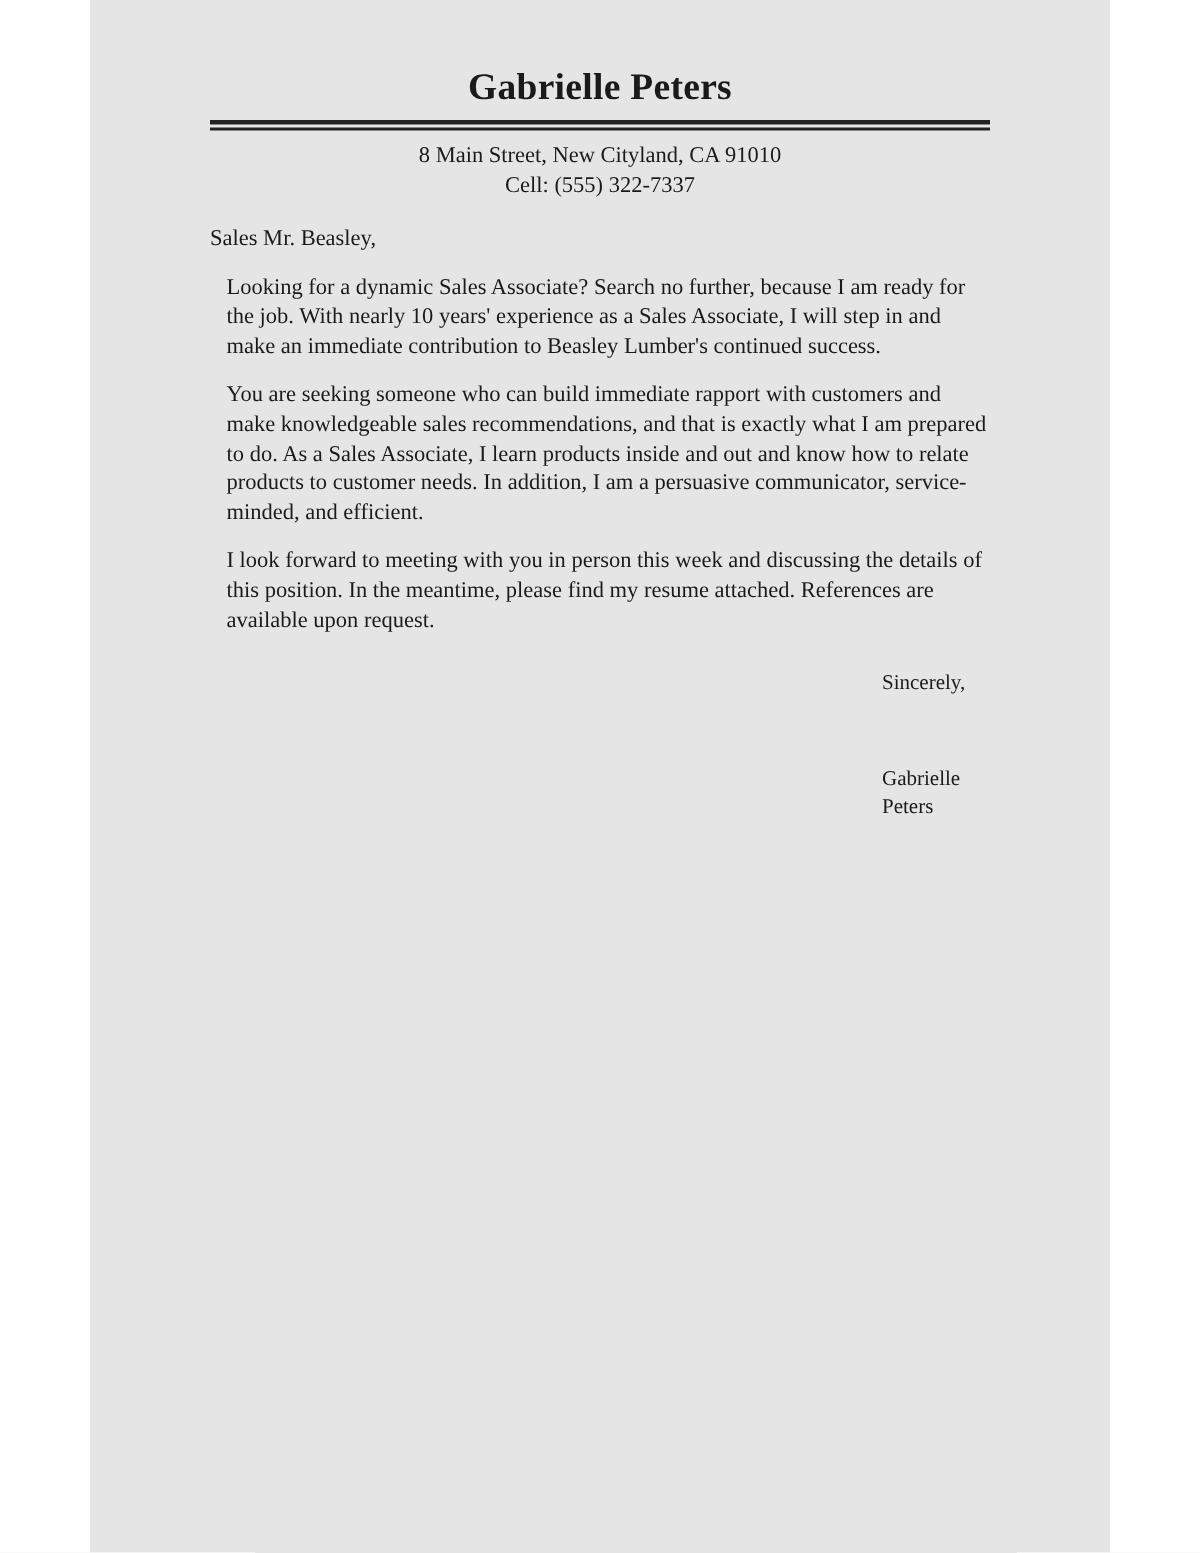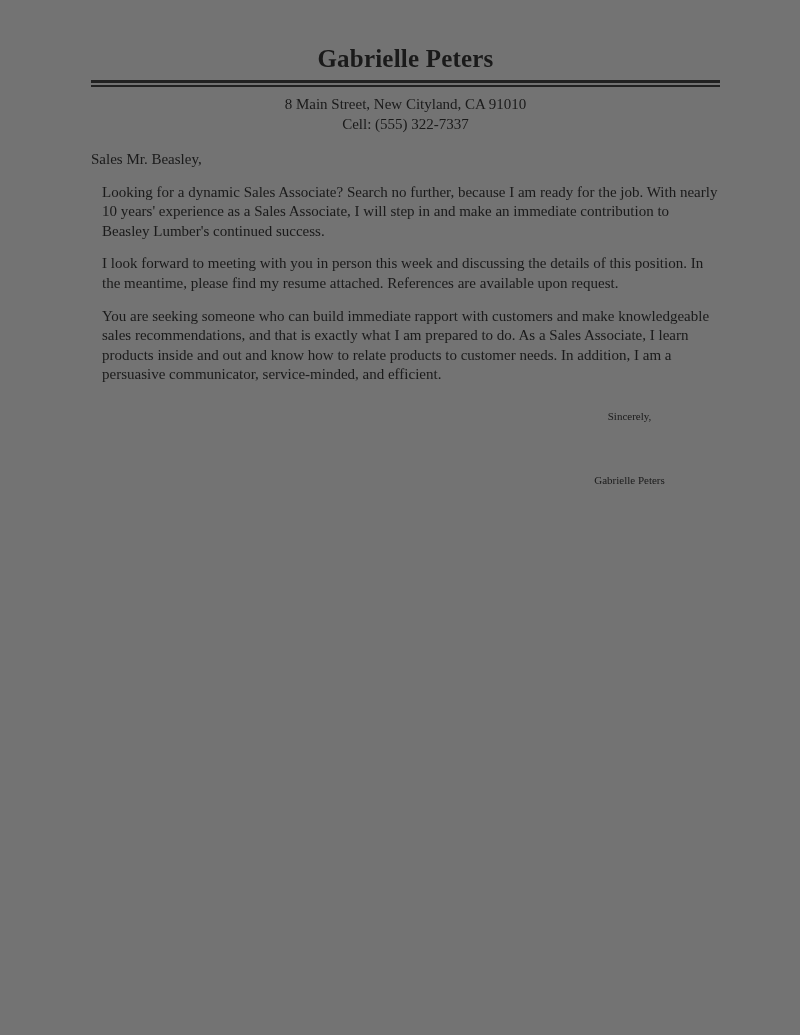--- a/index.html
+++ b/index.html
@@ -1,26 +1,25 @@
 <!DOCTYPE html>
 <html><head>
 <meta charset="utf-8">
 <style>
   * { margin: 0; padding: 0; box-sizing: border-box; }
   html, body { background: #ffffff; }
   .page {
     position: relative;
-    width: 800px;
+    width: 680px;
     height: 1035px;
     margin: 0 auto;
-    background: #737373;
+    background: #e5e5e5;
     font-family: "Liberation Serif", serif;
     color: #1a1a1a;
     overflow: hidden;
-    padding-left: 11px;
   }
   .content {
     padding: 44px 80px 0 80px;
   }
   .letter-name {
     text-align: center;
     font-size: 25px;
     font-weight: bold;
     letter-spacing: 0.2px;
     line-height: 1.2;
@@ -53,23 +52,22 @@
   }
   .body-block p {
     margin: 0 0 13px 11px;
   }
   .salutation {
     margin-bottom: 13px;
   }
   .closing-block {
     margin-top: 22px;
     margin-left: 448px;
-    font-size: 11px;
+    font-size: 14px;
     line-height: 19.6px;
-    text-align: center;
   }
   .signature {
     margin-top: 44px;
   }
 </style>
 </head>
 <body>
 
 <div class="page">
   <div class="content">
@@ -83,22 +81,22 @@
     </div>
 
     <div class="contact-block">
       <div>8 Main Street, New Cityland, CA 91010</div>
       <div>Cell: (555) 322-7337</div>
     </div>
 
     <div class="body-block">
       <div class="salutation">Sales Mr. Beasley,</div>
       <p>Looking for a dynamic Sales Associate? Search no further, because I am ready for the job. With nearly 10 years' experience as a Sales Associate, I will step in and make an immediate contribution to Beasley Lumber's continued success.</p>
+      <p>You are seeking someone who can build immediate rapport with customers and make knowledgeable sales recommendations, and that is exactly what I am prepared to do. As a Sales Associate, I learn products inside and out and know how to relate products to customer needs. In addition, I am a persuasive communicator, service-minded, and efficient.</p>
       <p>I look forward to meeting with you in person this week and discussing the details of this position. In the meantime, please find my resume attached. References are available upon request.</p>
-      <p>You are seeking someone who can build immediate rapport with customers and make knowledgeable sales recommendations, and that is exactly what I am prepared to do. As a Sales Associate, I learn products inside and out and know how to relate products to customer needs. In addition, I am a persuasive communicator, service-minded, and efficient.</p>
     </div>
 
     <div class="closing-block">
       <div>Sincerely,</div>
       <div class="signature">Gabrielle Peters</div>
     </div>
 
   </div>
 </div>
 

